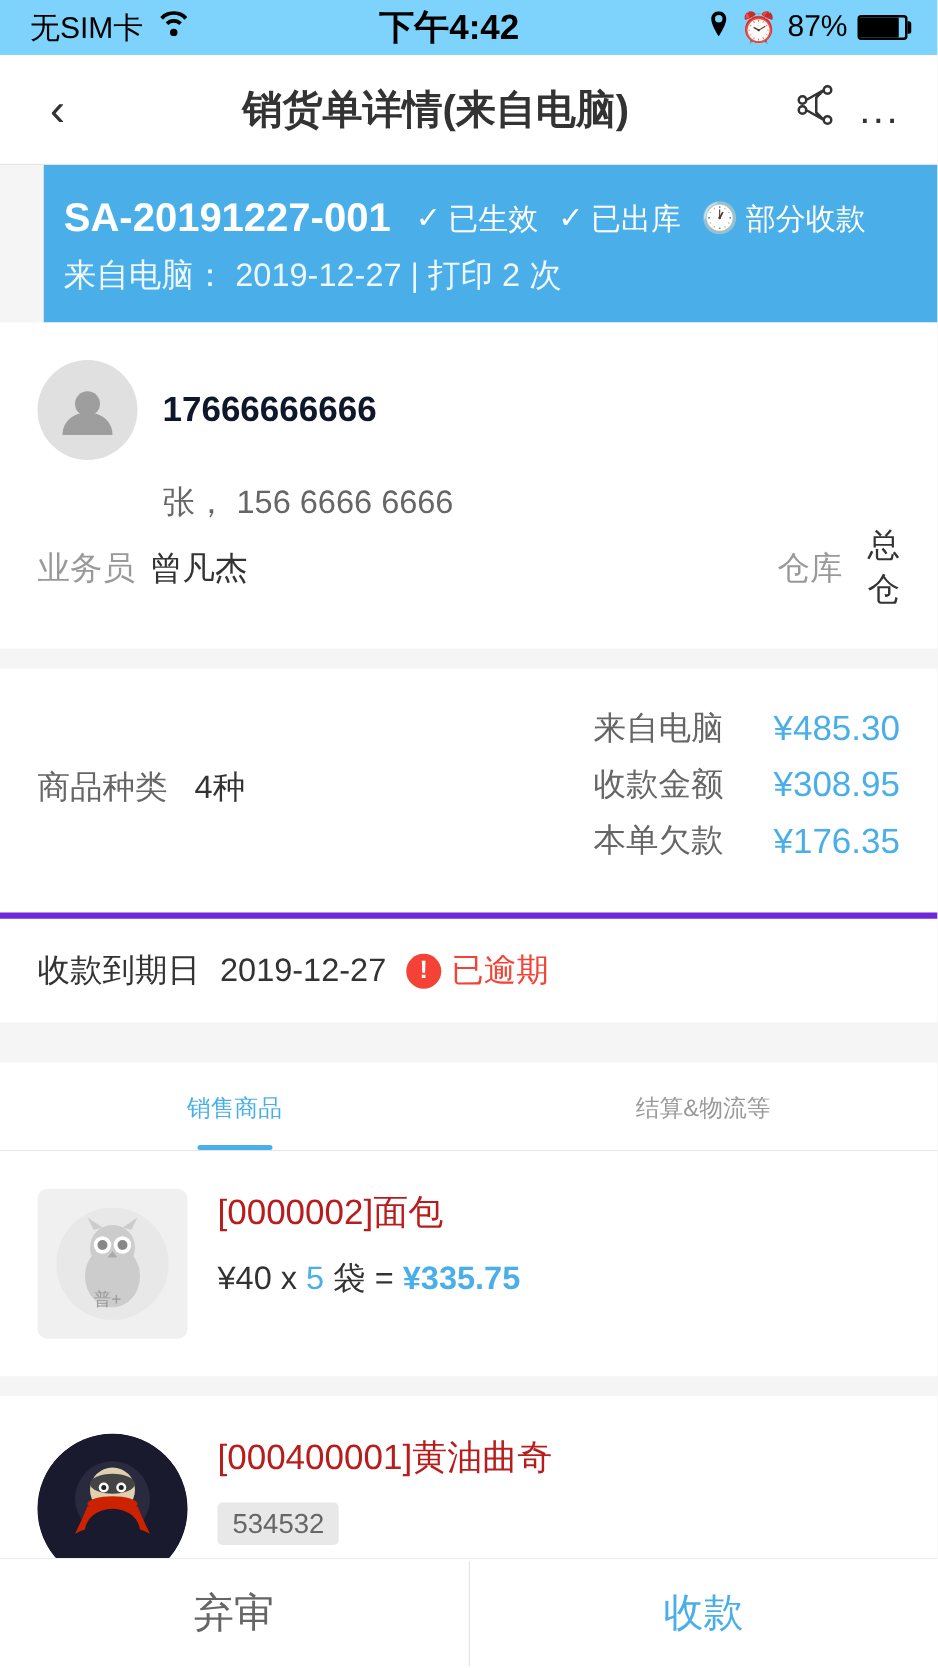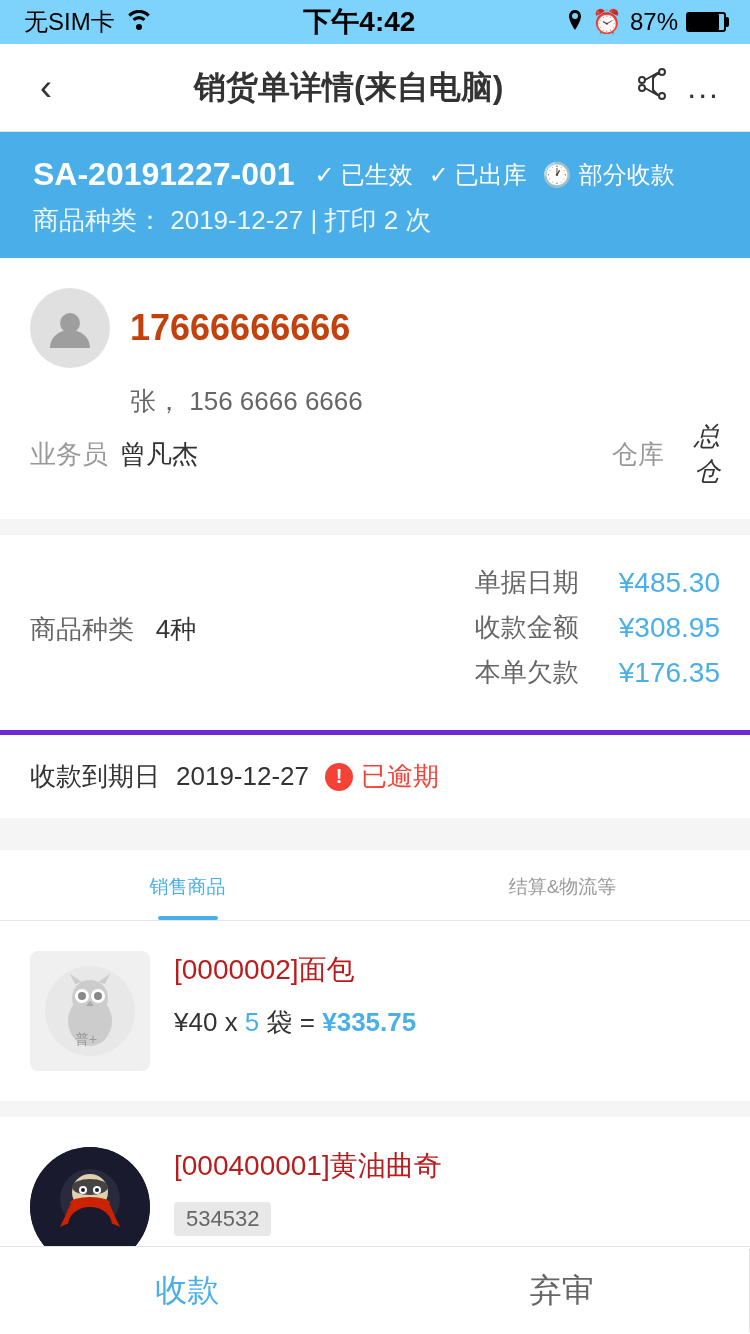--- a/index.html
+++ b/index.html
@@ -81,22 +81,23 @@
     }
     .nav-actions {
       display: flex;
       align-items: center;
       gap: 20px;
     }
 
     
     .order-header {
       background: #4AAFE8;
-      padding: 24px 33px 20px;
+      padding: 24px 16px 20px;
       color: #fff;
+      margin-left: 35px;
     }
     .order-header-top {
       display: flex;
       align-items: center;
       gap: 20px;
       margin-bottom: 10px;
     }
     .order-number {
       font-size: 32px;
       font-weight: 700;
@@ -136,23 +137,23 @@
       width: 80px;
       height: 80px;
       border-radius: 50%;
       background: #e0e0e0;
       display: flex;
       align-items: center;
       justify-content: center;
       flex-shrink: 0;
     }
     .customer-phone {
-      font-size: 36px;
+      font-size: 28px;
       font-weight: 600;
-      color: #c2410c;
+      color: #0f172a;
     }
     .customer-name {
       font-size: 26px;
       color: #666;
       margin-left: 100px;
     }
     .customer-info-row {
       display: flex;
       align-items: center;
       margin-left: 0;
@@ -430,21 +431,21 @@
         <span>✓</span>
         <span>已出库</span>
       </span>
       <span class="badge">
         <span>🕐</span>
         <span>部分收款</span>
       </span>
     </div>
   </div>
   <div class="order-date">
-    <span>商品种类：</span>
+    <span>来自电脑：</span>
     <span>2019-12-27</span>
     <span>| 打印 2 次</span>
   </div>
 </div>
 
 <div class="customer-section">
   <div class="customer-row">
     <div class="avatar">
       <svg width="50" height="50" viewBox="0 0 50 50">
         <circle cx="25" cy="20" r="10" fill="#9e9e9e"></circle>
@@ -454,37 +455,37 @@
     <span class="customer-phone">17666666666</span>
   </div>
   <div class="customer-name">
     <span>张，</span>
     <span>156 6666 6666</span>
   </div>
   <div class="customer-info-row">
     <span class="info-label">业务员</span>
     <span class="info-value">曾凡杰</span>
     <span class="info-label2">仓库</span>
-    <span class="info-value" style="flex:0;margin-left:22px;font-style:italic;">总仓</span>
+    <span class="info-value" style="flex:0;margin-left:12px;">总仓</span>
   </div>
 </div>
 
 <div class="divider"></div>
 
 <div class="stats-section">
   <div class="stats-left">
     <div class="stats-item">
       <span class="stats-label">商品种类</span>
       &nbsp;
       <span>4种</span>
     </div>
   </div>
   <div class="stats-right">
     <div class="stats-row">
-      <span class="stats-row-label">单据日期</span>
+      <span class="stats-row-label">来自电脑</span>
       <span class="stats-row-value">¥485.30</span>
     </div>
     <div class="stats-row">
       <span class="stats-row-label">收款金额</span>
       <span class="stats-row-value">¥308.95</span>
     </div>
     <div class="stats-row">
       <span class="stats-row-label">本单欠款</span>
       <span class="stats-row-value">¥176.35</span>
     </div>
@@ -581,15 +582,15 @@
         <span>个</span>
         <span> = </span>
         <span class="total">¥8.28</span>
       </div>
     </div>
   </div>
 
 </div>
 
 <div class="bottom-bar">
+  <div class="bottom-btn cancel-btn">弃审</div>
   <div class="bottom-btn confirm-btn">收款</div>
-  <div class="bottom-btn cancel-btn">弃审</div>
 </div>
 
 </body></html>

